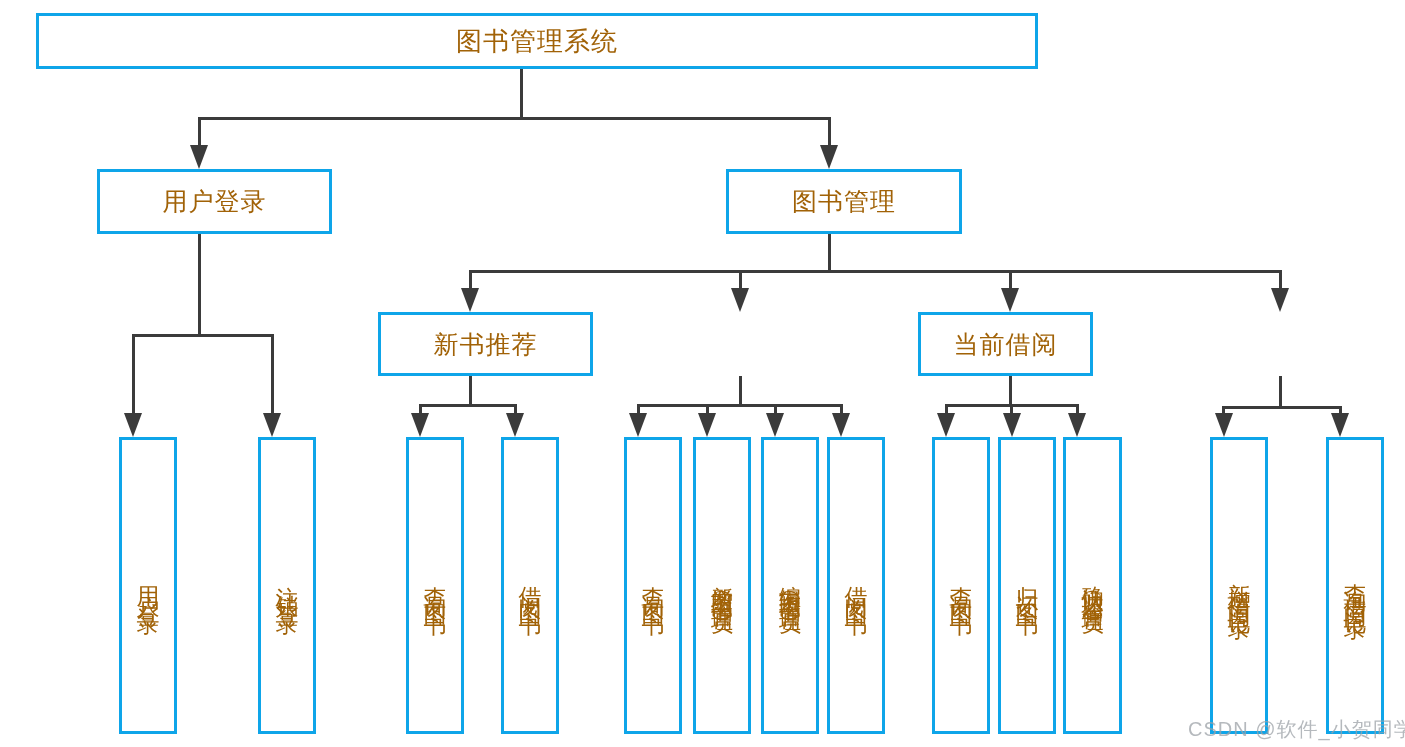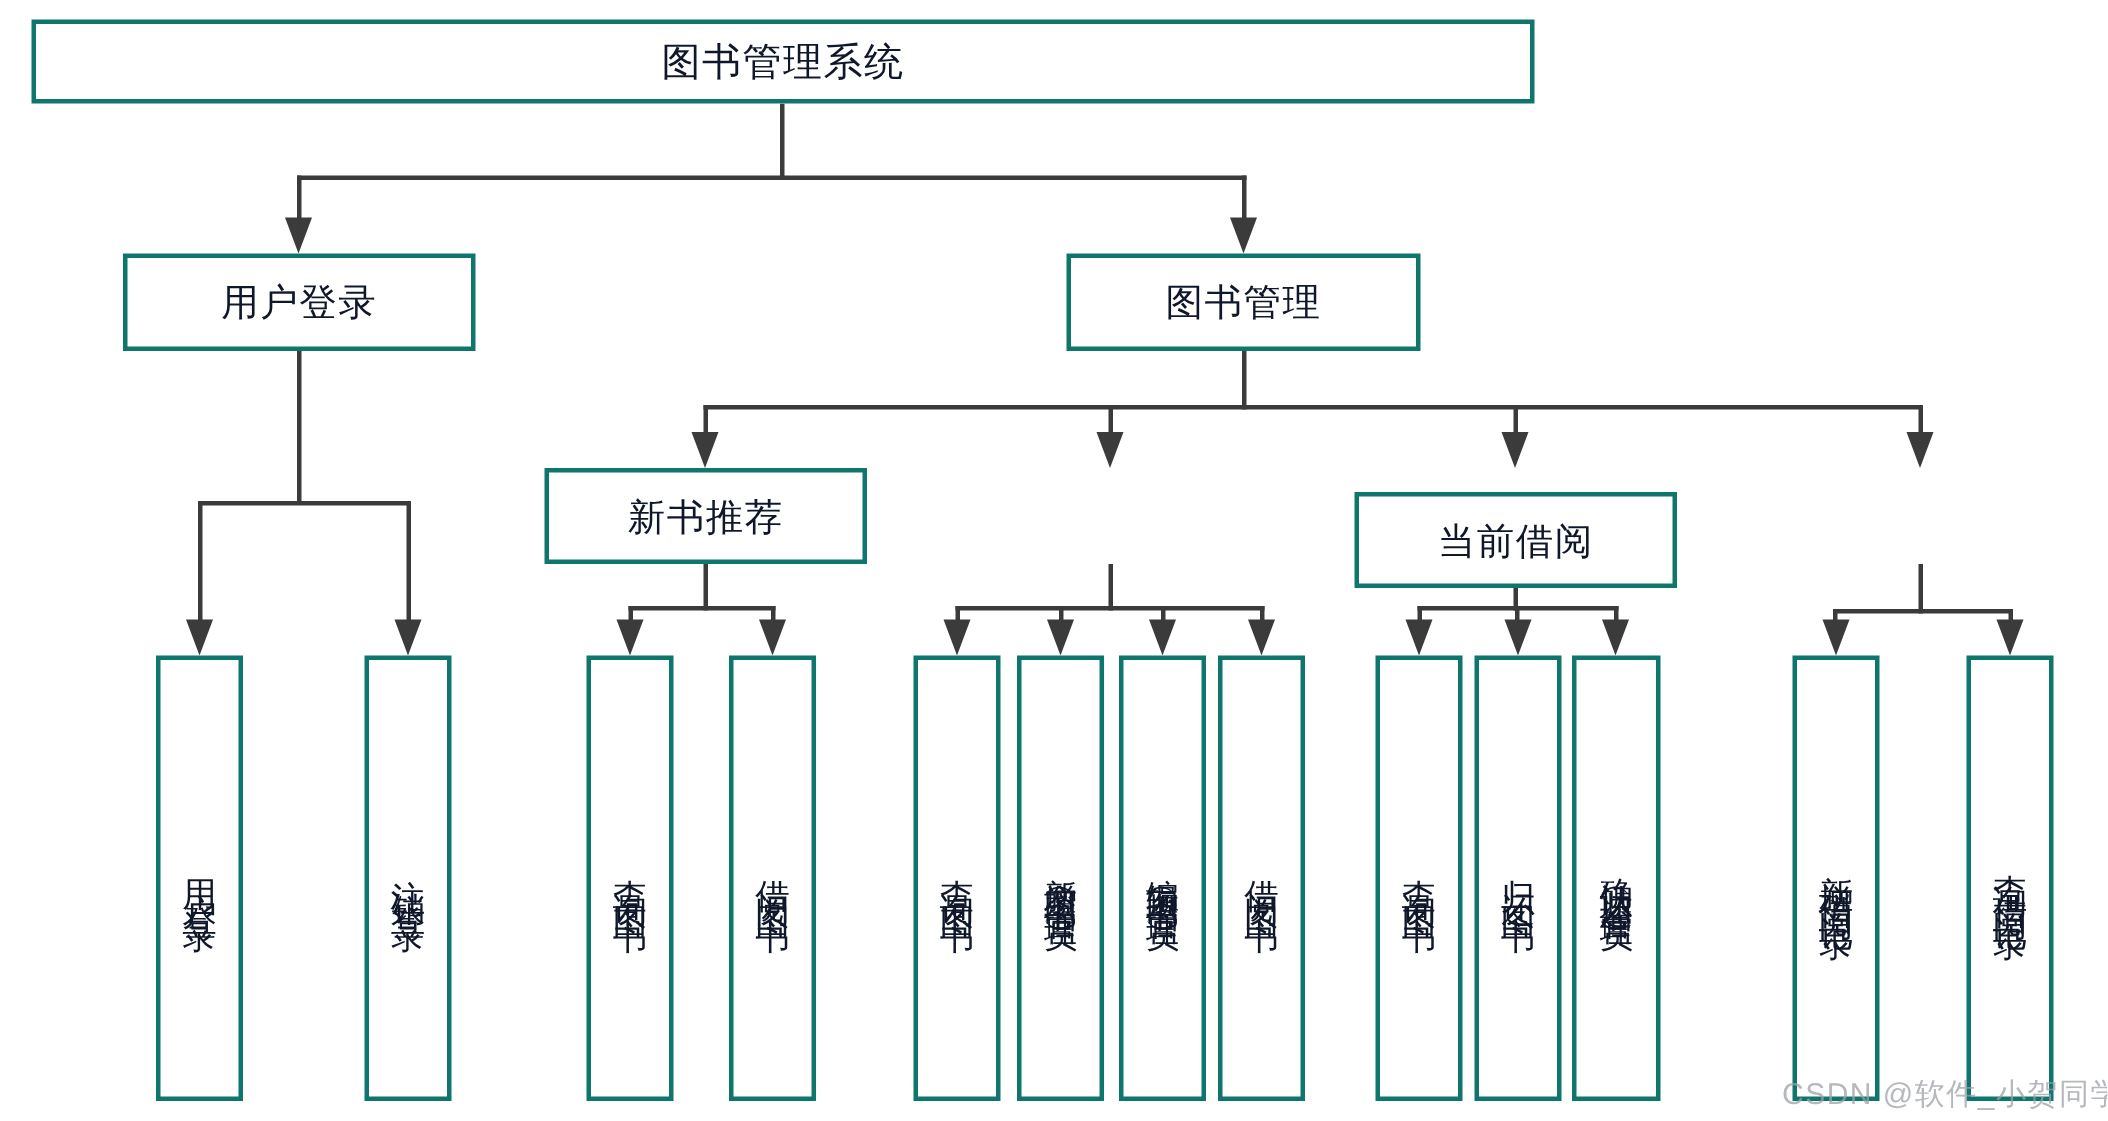--- a/index.html
+++ b/index.html
@@ -7,27 +7,28 @@
     position: relative;
     width: 1405px;
     height: 747px;
     background: #ffffff;
     font-family: "Liberation Sans", sans-serif;
     overflow: hidden;
   }
   .box {
     position: absolute;
     box-sizing: border-box;
-    border: 3px solid #0f766e;
+    border: 3px solid #0ea5e9;
     background: #ffffff;
-    color: #0f172a;
+    color: #a16207;
     display: flex;
     align-items: center;
     justify-content: center;
     z-index: 2;
+    margin-left: 15px;
   }
   .hbox { font-size: 25px; letter-spacing: 1px; white-space: nowrap; }
   .hbox.title { font-size: 26px; }
   .vbox {
     writing-mode: vertical-rl;
     text-orientation: mixed;
     font-size: 23px;
     letter-spacing: 9px;
     line-height: 1;
   }
@@ -60,21 +61,21 @@
 
   <div class="box hbox title" style="left:21px; top:13px; width:1002px; height:56px;">图书管理系统</div>
 
   <div class="box hbox" style="left:82px; top:169px; width:235px; height:65px;">用户登录</div>
 
   <div class="box hbox" style="left:711px; top:169px; width:236px; height:65px;">图书管理</div>
 
   <div class="box hbox" style="left:363px; top:312px; width:215px; height:64px;">新书推荐</div>
 
 
-  <div class="box hbox" style="left:903px; top:328px; width:215px; height:64px;">当前借阅</div>
+  <div class="box hbox" style="left:903px; top:312px; width:175px; height:64px;">当前借阅</div>
 
 
   <div class="box vbox" style="left:104px; top:437px; width:58px; height:297px;">用户登录</div>
 
   <div class="box vbox" style="left:243px; top:437px; width:58px; height:297px;">注销登录</div>
 
   <div class="box vbox" style="left:391px; top:437px; width:58px; height:297px;">查询图书</div>
 
   <div class="box vbox" style="left:486px; top:437px; width:58px; height:297px;">借阅图书</div>
 

